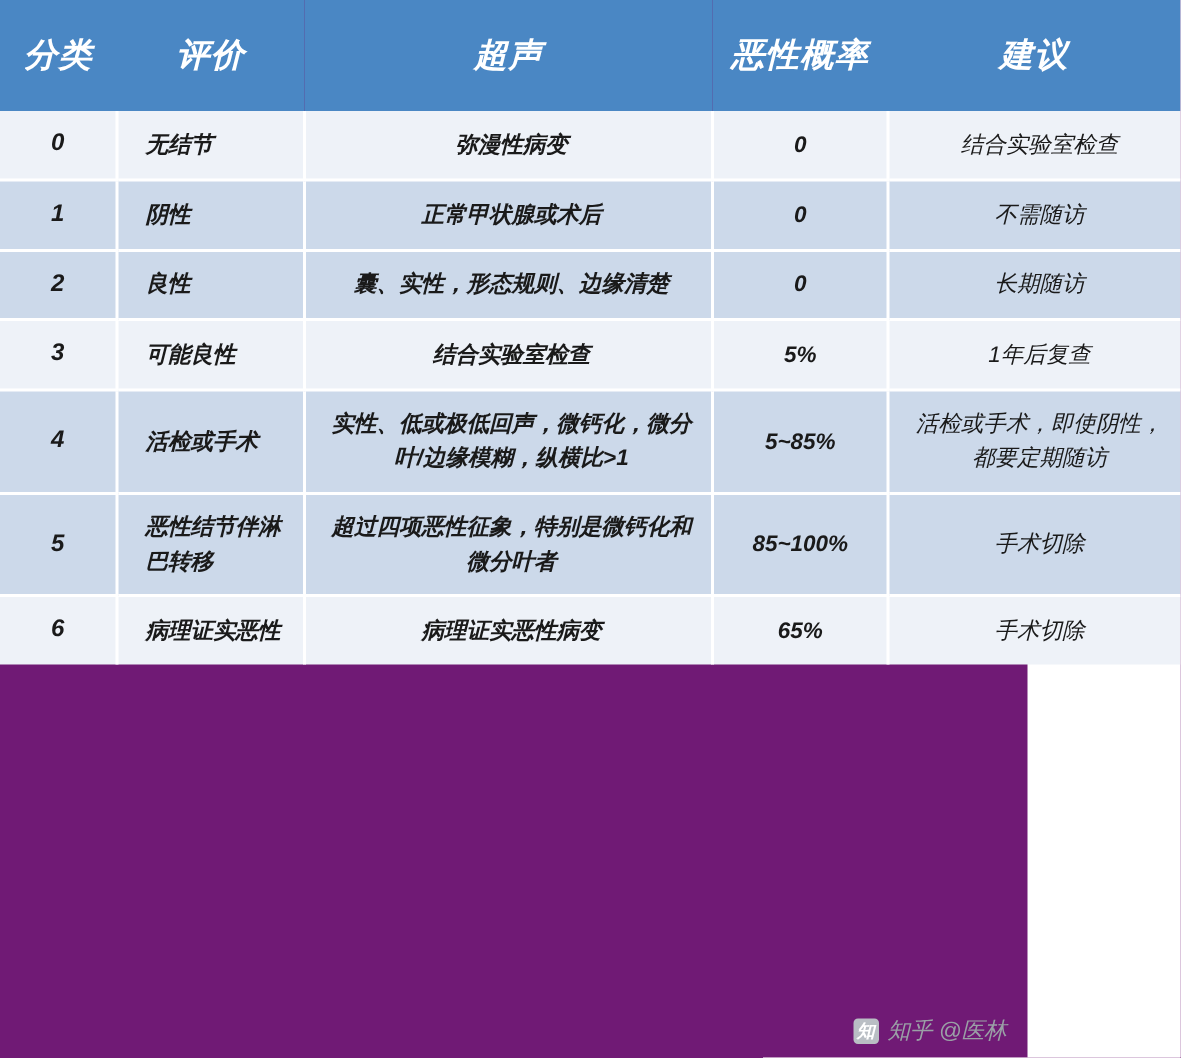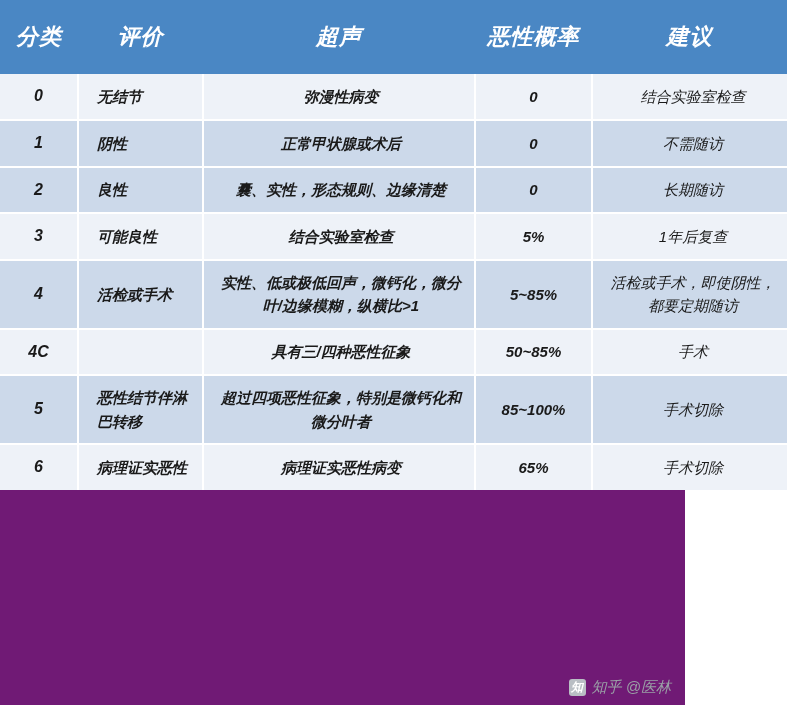--- a/index.html
+++ b/index.html
@@ -154,27 +154,20 @@
         <td class="col-prob">5%</td>
         <td class="col-advice">1年后复查</td>
       </tr>
       <tr class="even">
         <td class="col-cat">4</td>
         <td class="col-eval">活检或手术</td>
         <td class="col-us">实性、低或极低回声，微钙化，微分叶/边缘模糊，纵横比&gt;1</td>
         <td class="col-prob">5~85%</td>
         <td class="col-advice">活检或手术，即使阴性，都要定期随访</td>
       </tr>
-      <tr class="odd">
-        <td class="col-cat">4C</td>
-        <td class="col-eval"></td>
-        <td class="col-us">具有三/四种恶性征象</td>
-        <td class="col-prob">50~85%</td>
-        <td class="col-advice">手术</td>
-      </tr>
       <tr class="even">
         <td class="col-cat">5</td>
         <td class="col-eval">恶性结节伴淋巴转移</td>
         <td class="col-us">超过四项恶性征象，特别是微钙化和微分叶者</td>
         <td class="col-prob">85~100%</td>
         <td class="col-advice">手术切除</td>
       </tr>
       <tr class="odd">
         <td class="col-cat">6</td>
         <td class="col-eval">病理证实恶性</td>

